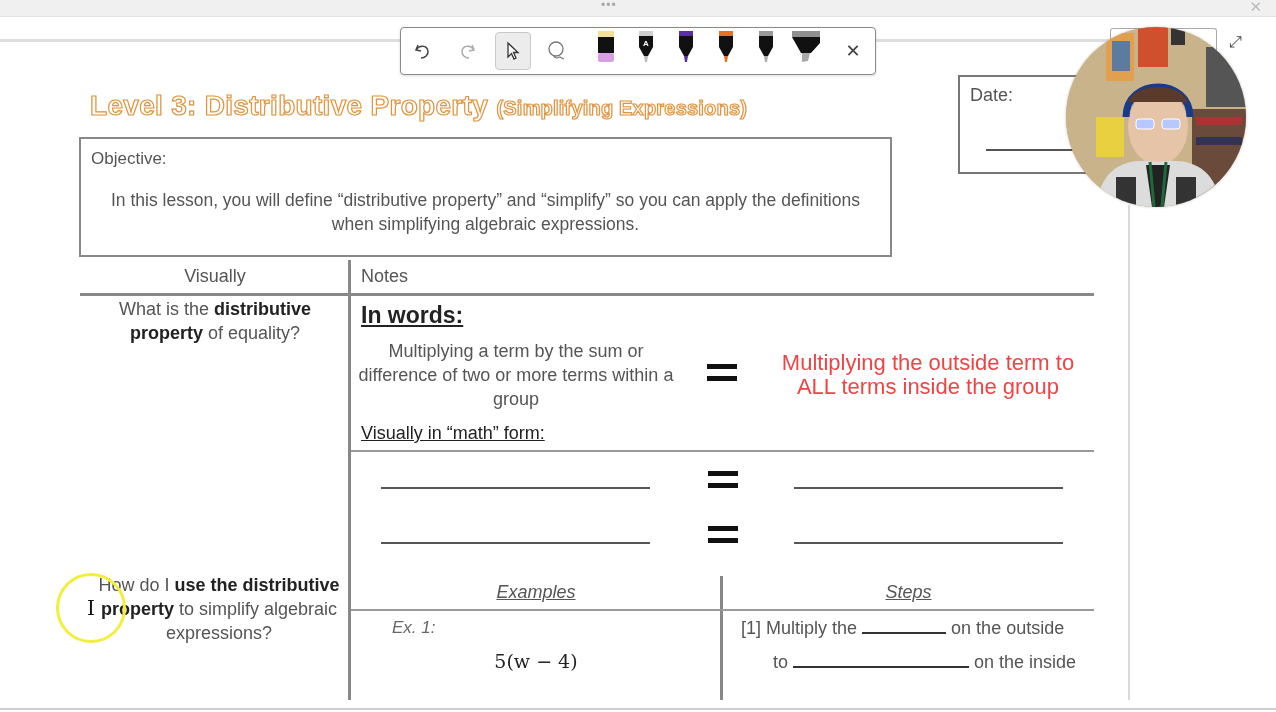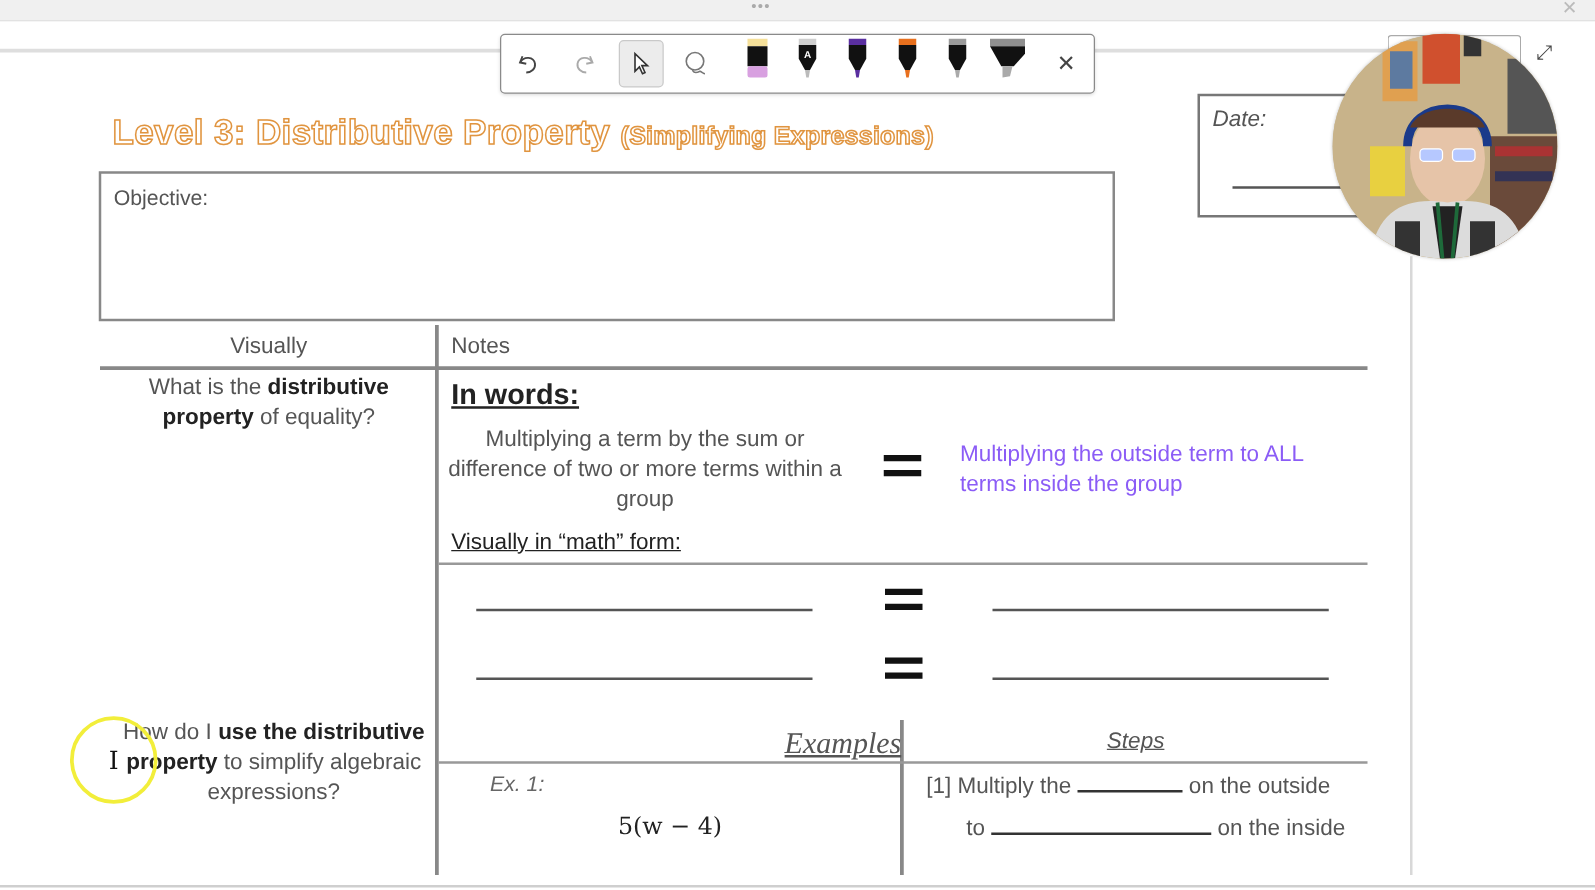--- a/index.html
+++ b/index.html
@@ -20,56 +20,56 @@
     .tb-btn.active { background: #ececec; border: 1px solid #c9c9c9; border-radius: 4px; }
     .pen { position: absolute; top: 1px; cursor: pointer; }
 
     
     .title { position: absolute; left: 90px; top: 90px; white-space: nowrap; font-family: "Liberation Sans", sans-serif; font-weight: bold; color: #fff;
       -webkit-text-stroke: 1.2px #e0943f; text-shadow: 0 0 1px #f0b070; }
     .title .main { font-size: 28px; letter-spacing: 0.3px; }
     .title .sub { font-size: 20px; letter-spacing: 0.2px; margin-left: 4px; }
 
     
-    .date-box { position: absolute; left: 958px; top: 75px; width: 140px; height: 99px; border: 2px solid #777; font-style: italic; }
+    .date-box { position: absolute; left: 958px; top: 75px; width: 140px; height: 99px; border: 2px solid #777; }
     .date-box .lbl { position: absolute; left: 10px; top: 8px; font-size: 18px; color: #555; }
     .date-box .line { position: absolute; left: 26px; top: 72px; width: 90px; height: 2px; background: #555; }
 
     
     .objective { position: absolute; left: 79px; top: 137px; width: 813px; height: 120px; border: 2px solid #888; }
     .objective .lbl { position: absolute; left: 10px; top: 10px; font-size: 17px; color: #555; }
     .objective .text { position: absolute; left: 0; top: 49px; width: 100%; text-align: center; font-size: 17.5px; line-height: 24px; color: #555; padding: 0 10px; }
 
     
     .hdr-q { position: absolute; left: 80px; top: 266px; width: 270px; text-align: center; font-size: 18px; color: #555; }
     .hdr-n { position: absolute; left: 361px; top: 266px; font-size: 18px; color: #555; }
     .hline-main { position: absolute; left: 80px; top: 293px; width: 1014px; height: 3px; background: #888; }
     .vline-main { position: absolute; left: 348px; top: 260px; width: 3px; height: 440px; background: #888; }
 
     .q1 { position: absolute; left: 80px; top: 297px; width: 270px; text-align: center; font-size: 18px; line-height: 24px; color: #555; }
     .q1 b, .q2 b { color: #222; font-weight: bold; }
     .q2 { position: absolute; left: 80px; top: 573px; width: 270px; text-align: center; font-size: 18px; line-height: 24px; color: #555; padding-left: 8px; }
 
     .in-words { position: absolute; left: 361px; top: 302px; font-size: 23px; font-weight: bold; color: #222; text-decoration: underline; }
     .words-left { position: absolute; left: 356px; top: 339px; width: 320px; text-align: center; font-size: 18px; line-height: 24px; color: #555; }
-    .words-right { position: absolute; left: 768px; top: 351px; width: 320px; text-align: left; font-size: 18px; line-height: 24px; color: #8b5cf6; }
+    .words-right { position: absolute; left: 768px; top: 351px; width: 320px; text-align: center; font-size: 22px; line-height: 24px; color: #ef4444; }
 
     .eq { position: absolute; width: 30px; height: 19px; }
     .eq::before, .eq::after { content: ""; position: absolute; left: 0; width: 30px; height: 5px; background: #111; }
     .eq::before { top: 0; }
     .eq::after { top: 12px; }
 
     .visually { position: absolute; left: 361px; top: 423px; font-size: 18px; font-weight: normal; color: #222; text-decoration: underline; }
     .hline-vis { position: absolute; left: 351px; top: 450px; width: 743px; height: 2px; background: #999; }
 
     .blank { position: absolute; height: 2px; background: #555; }
 
     .vline-ex { position: absolute; left: 720px; top: 576px; width: 3px; height: 124px; background: #888; }
     .hline-ex { position: absolute; left: 351px; top: 609px; width: 743px; height: 2px; background: #999; }
-    .hdr-ex { position: absolute; left: 351px; top: 582px; width: 370px; text-align: right; font-size: 24px; font-style: italic; color: #555; text-decoration: underline; font-family: Liberation Serif, serif; }
+    .hdr-ex { position: absolute; left: 351px; top: 582px; width: 370px; text-align: center; font-size: 18px; font-style: italic; color: #555; text-decoration: underline; }
     .hdr-st { position: absolute; left: 723px; top: 582px; width: 371px; text-align: center; font-size: 18px; font-style: italic; color: #555; text-decoration: underline; }
     .ex1 { position: absolute; left: 362px; top: 618px; font-size: 17px; font-style: italic; color: #666; margin-left: 30px; }
     .ex1-expr { position: absolute; left: 351px; top: 650px; width: 370px; text-align: center; font-family: "DejaVu Serif", serif; font-size: 19px; color: #222; }
     .step1 { position: absolute; left: 741px; top: 618px; font-size: 18px; color: #555; white-space: nowrap; }
     .step1b { position: absolute; left: 773px; top: 652px; font-size: 18px; color: #555; white-space: nowrap; }
     .ul-blank { display: inline-block; border-bottom: 2px solid #333; vertical-align: baseline; height: 1px; }
 
     
     .cursor-ring { position: absolute; left: 56px; top: 573px; width: 70px; height: 70px; border: 3px solid #f2ee3a; border-radius: 50%; }
     .ibeam { position: absolute; left: 87px; top: 598px; font-family: "DejaVu Serif", serif; font-size: 20px; color: #111; line-height: 20px; }
@@ -168,20 +168,21 @@
   <span class="sub">(Simplifying Expressions)</span>
 </div>
 
 <div class="date-box">
   <span class="lbl">Date:</span>
   <div class="line"></div>
 </div>
 
 <div class="objective">
   <span class="lbl">Objective:</span>
+  <div class="text">In this lesson, you will define “distributive property” and “simplify” so you can apply the definitions when simplifying algebraic expressions.</div>
 </div>
 
 <div class="hdr-q">Visually</div>
 <div class="hdr-n">Notes</div>
 <div class="hline-main"></div>
 <div class="vline-main"></div>
 
 <div class="q1">
   <span>What is the </span><b>distributive property</b><span> of equality?</span>
 </div>

